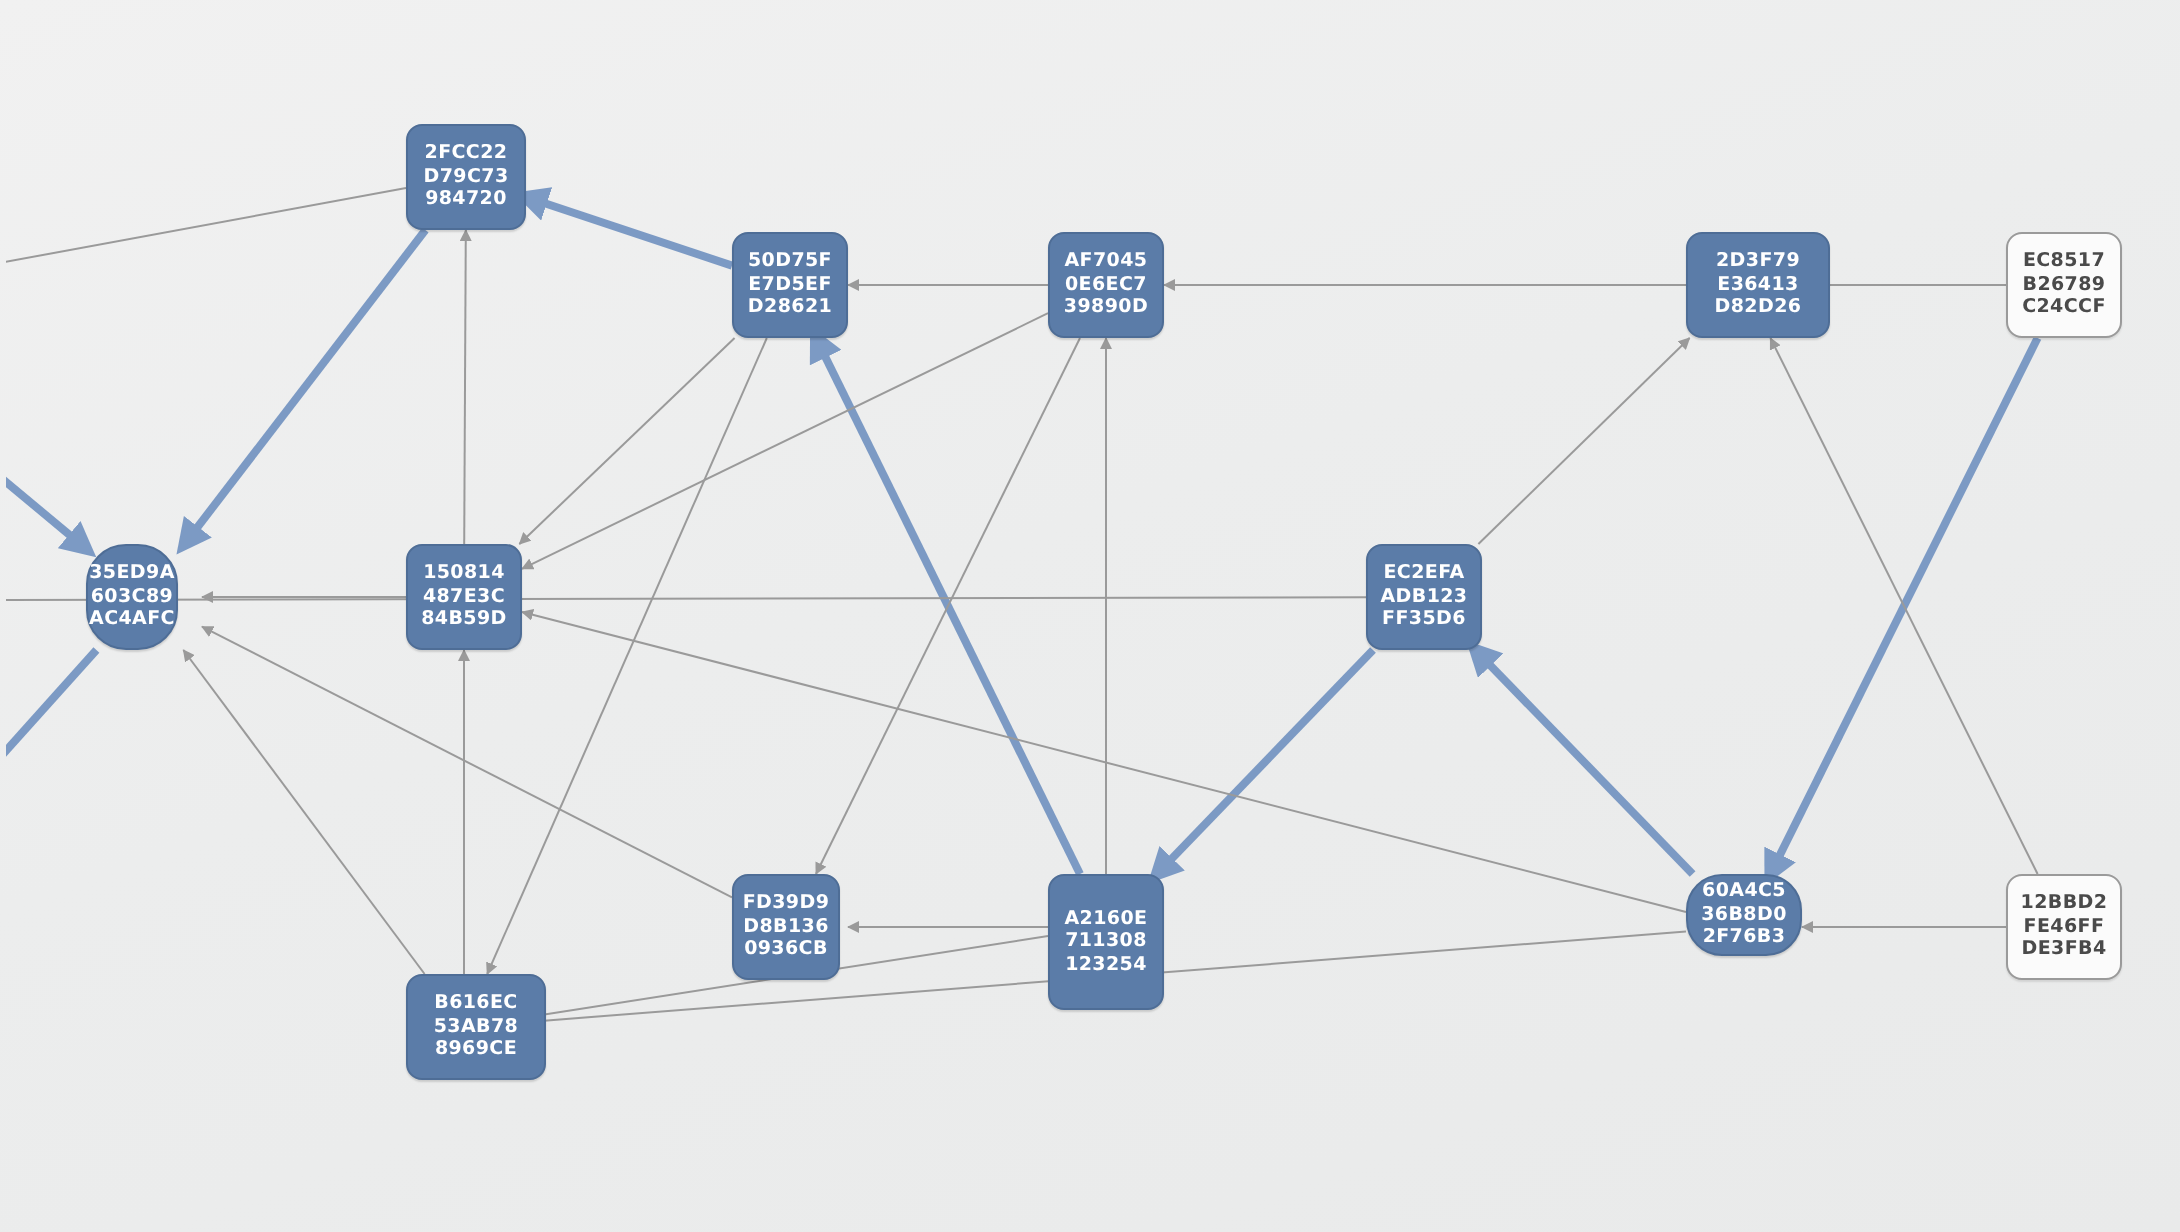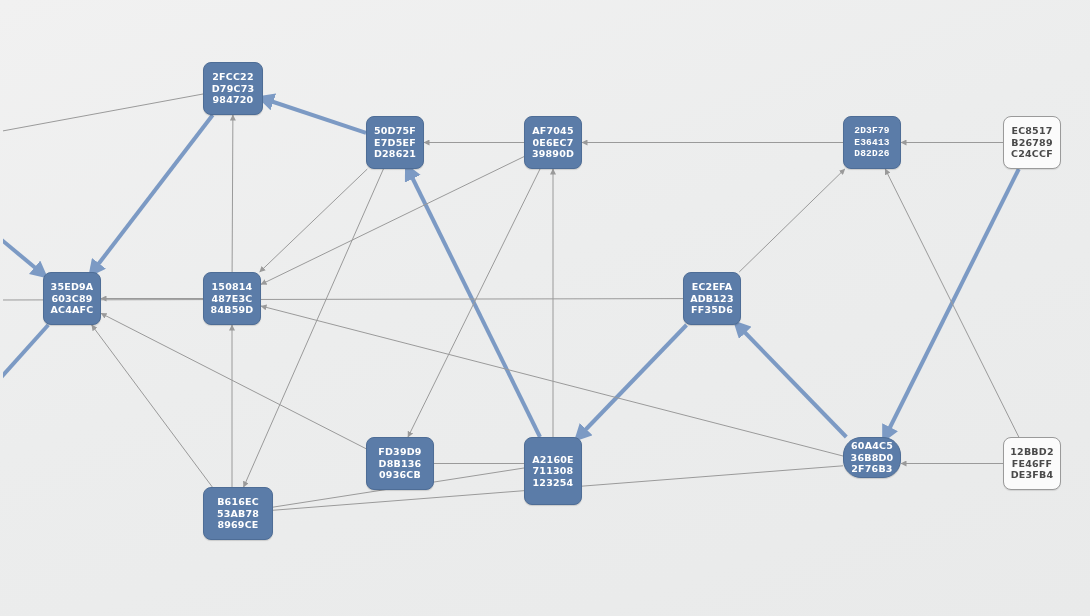--- a/index.html
+++ b/index.html
@@ -121,46 +121,46 @@
         <div class="node filled" style="left: 363px; top: 116px; width: 58px; height: 53px;">
           <span class="ln">50D75F</span>
           <span class="ln">E7D5EF</span>
           <span class="ln">D28621</span>
         </div>
         <div class="node filled" style="left: 521px; top: 116px; width: 58px; height: 53px;">
           <span class="ln">AF7045</span>
           <span class="ln">0E6EC7</span>
           <span class="ln">39890D</span>
         </div>
-        <div class="node filled" style="left: 840px; top: 116px; width: 58px; height: 53px; font-family: Liberation Mono, monospace;">
+        <div class="node filled" style="left: 840px; top: 116px; width: 72px; height: 53px;">
           <span class="ln">2D3F79</span>
           <span class="ln">E36413</span>
           <span class="ln">D82D26</span>
         </div>
         <div class="node hollow" style="left: 1000px; top: 116px; width: 58px; height: 53px;">
           <span class="ln">EC8517</span>
           <span class="ln">B26789</span>
           <span class="ln">C24CCF</span>
         </div>
-        <div class="node filled" style="left: 40px; top: 272px; width: 58px; height: 53px;">
+        <div class="node filled" style="left: 40px; top: 272px; width: 46px; height: 53px; border-radius: 20px;">
           <span class="ln">35ED9A</span>
           <span class="ln">603C89</span>
           <span class="ln">AC4AFC</span>
         </div>
         <div class="node filled" style="left: 200px; top: 272px; width: 58px; height: 53px;">
           <span class="ln">150814</span>
           <span class="ln">487E3C</span>
           <span class="ln">84B59D</span>
         </div>
         <div class="node filled" style="left: 680px; top: 272px; width: 58px; height: 53px;">
           <span class="ln">EC2EFA</span>
           <span class="ln">ADB123</span>
           <span class="ln">FF35D6</span>
         </div>
-        <div class="node filled" style="left: 363px; top: 437px; width: 68px; height: 53px;">
+        <div class="node filled" style="left: 363px; top: 437px; width: 54px; height: 53px;">
           <span class="ln">FD39D9</span>
           <span class="ln">D8B136</span>
           <span class="ln">0936CB</span>
         </div>
         <div class="node filled" style="left: 521px; top: 437px; width: 58px; height: 68px;">
           <span class="ln">A2160E</span>
           <span class="ln">711308</span>
           <span class="ln">123254</span>
         </div>
         <div class="node filled" style="left: 840px; top: 437px; width: 58px; height: 41px; border-radius: 18px;">

